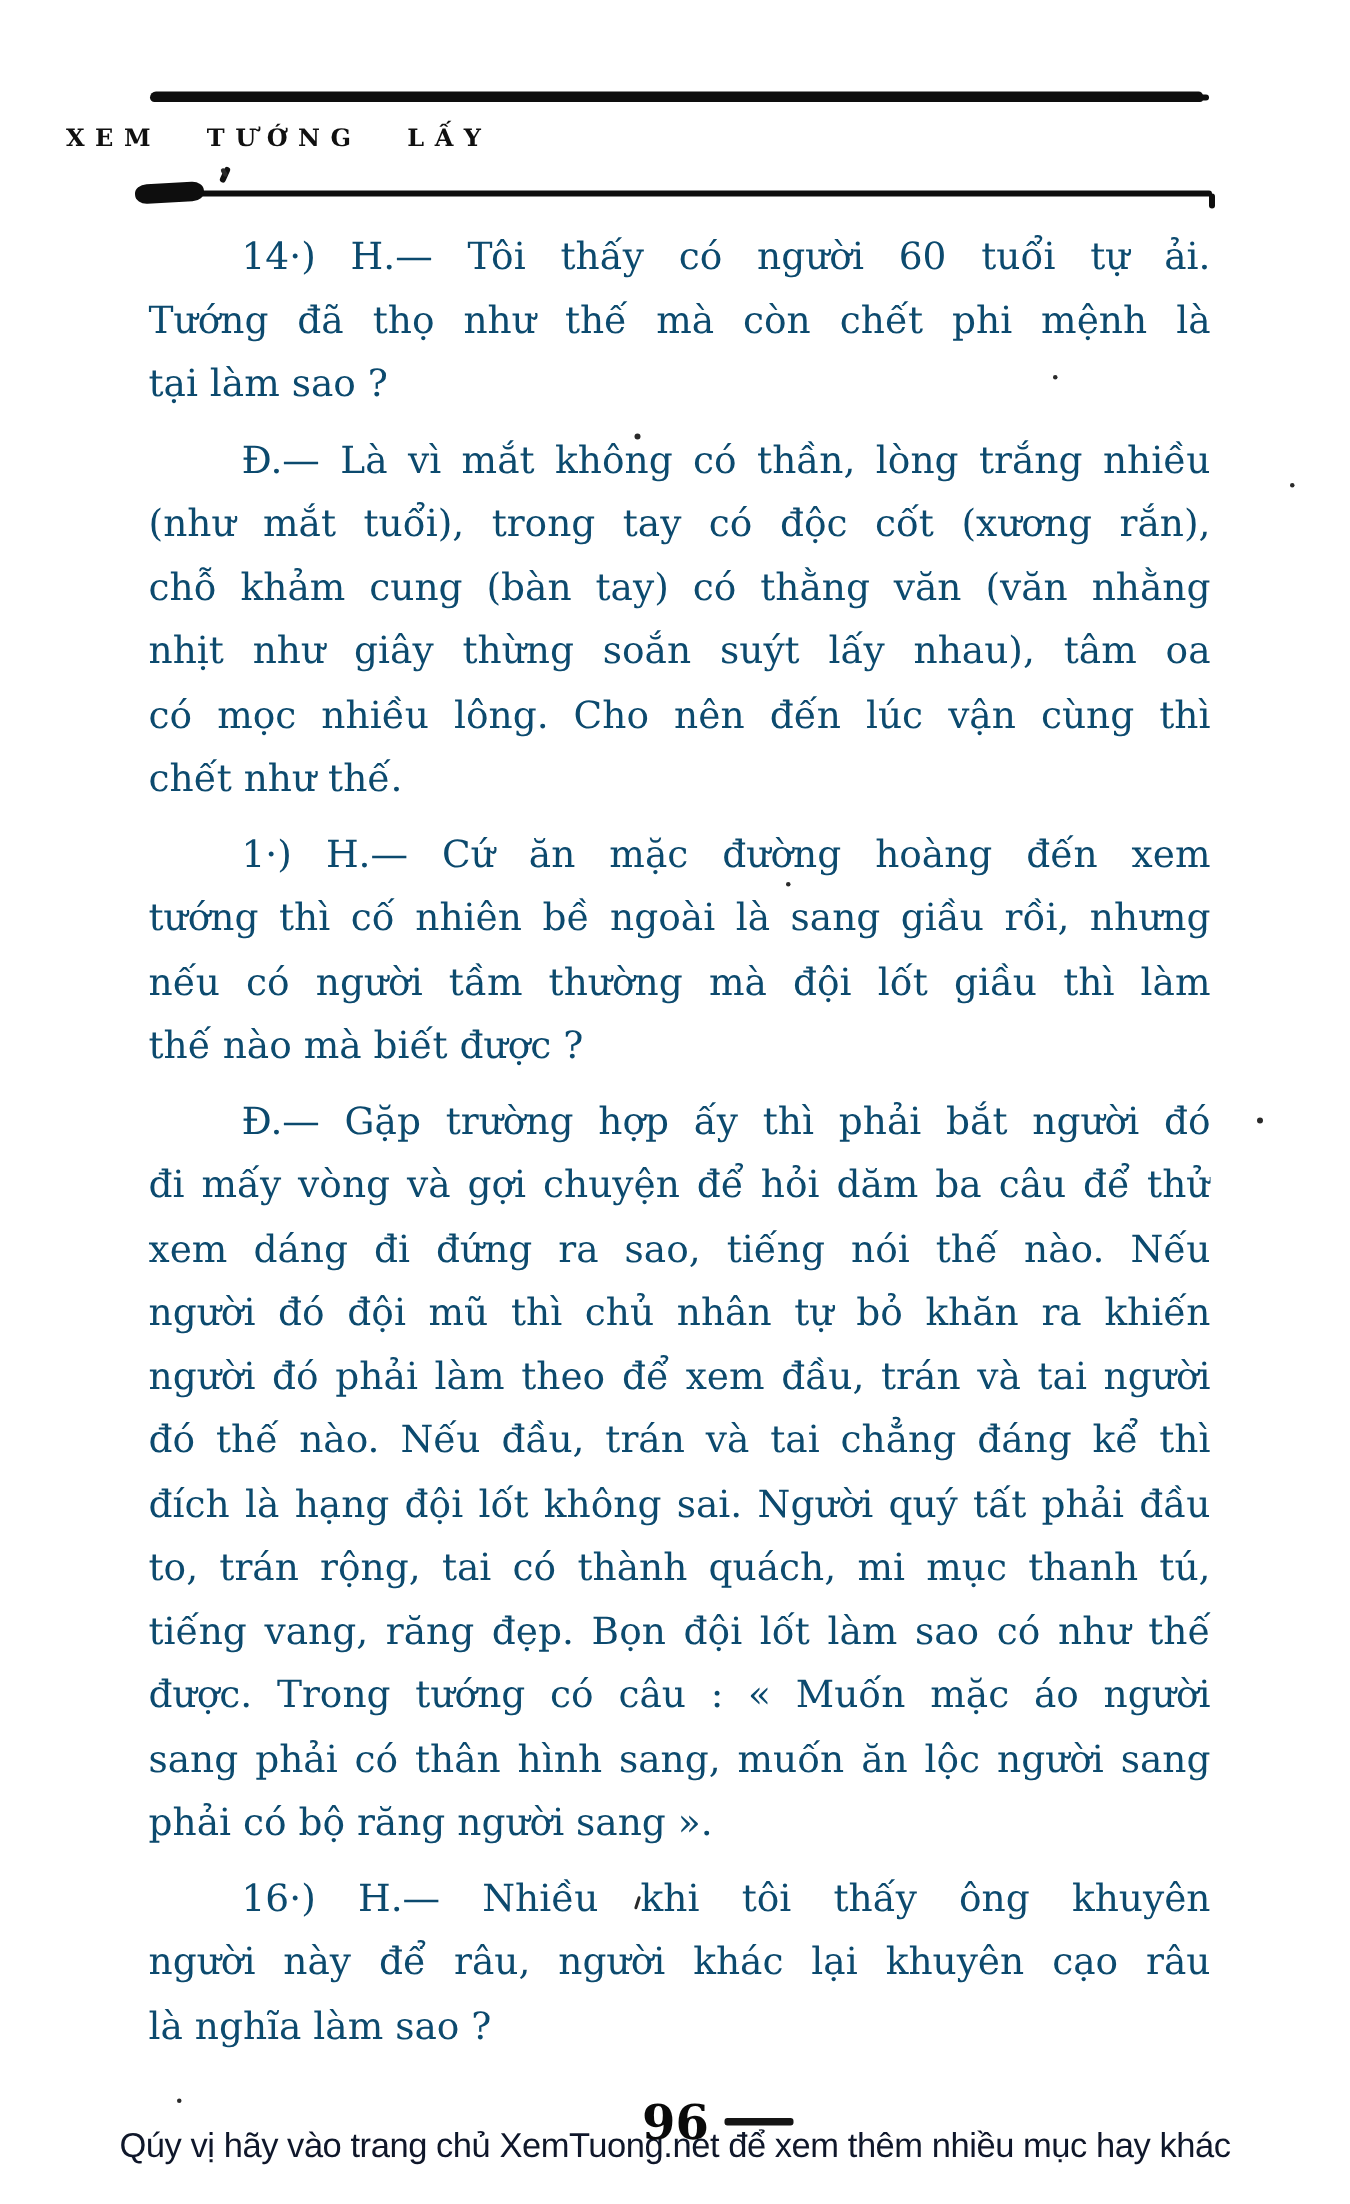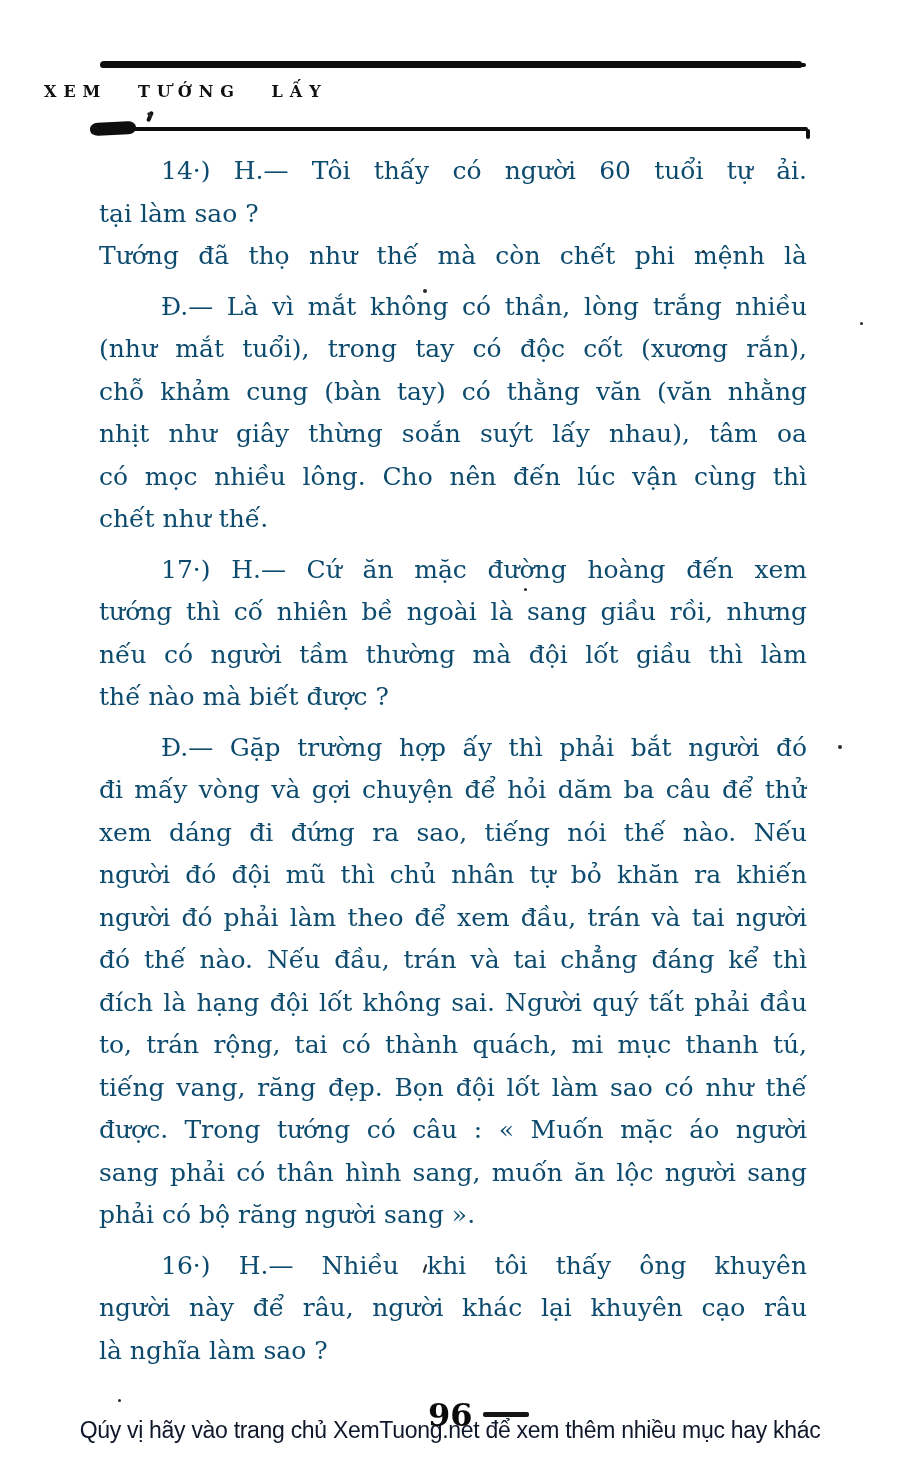--- a/index.html
+++ b/index.html
@@ -107,33 +107,33 @@
   <div class="rule-2">
     <span class="blob"></span>
     <span class="tick"></span>
     <span class="hook"></span>
   </div>
 
 
   <div class="bodytext" id="body-container">
       <div class="para">
         <div class="line first">14·) H.— Tôi thấy có người 60 tuổi tự ải.</div>
+        <div class="line">Tướng đã thọ như thế mà còn chết phi mệnh là</div>
         <div class="line last">tại làm sao ?</div>
-        <div class="line">Tướng đã thọ như thế mà còn chết phi mệnh là</div>
       </div>
       <div class="para">
         <div class="line first">Đ.— Là vì mắt không có thần, lòng trắng nhiều</div>
         <div class="line">(như mắt tuổi), trong tay có độc cốt (xương rắn),</div>
         <div class="line">chỗ khảm cung (bàn tay) có thằng văn (văn nhằng</div>
         <div class="line">nhịt như giây thừng soắn suýt lấy nhau), tâm oa</div>
         <div class="line">có mọc nhiều lông. Cho nên đến lúc vận cùng thì</div>
         <div class="line last">chết như thế.</div>
       </div>
       <div class="para">
-        <div class="line first">17·) H.— Cứ ăn mặc đường hoàng đến xem</div>
+        <div class="line first">1·) H.— Cứ ăn mặc đường hoàng đến xem</div>
         <div class="line">tướng thì cố nhiên bề ngoài là sang giầu rồi, nhưng</div>
         <div class="line">nếu có người tầm thường mà đội lốt giầu thì làm</div>
         <div class="line last">thế nào mà biết được ?</div>
       </div>
       <div class="para">
         <div class="line first">Đ.— Gặp trường hợp ấy thì phải bắt người đó</div>
         <div class="line">đi mấy vòng và gợi chuyện để hỏi dăm ba câu để thử</div>
         <div class="line">xem dáng đi đứng ra sao, tiếng nói thế nào. Nếu</div>
         <div class="line">người đó đội mũ thì chủ nhân tự bỏ khăn ra khiến</div>
         <div class="line">người đó phải làm theo để xem đầu, trán và tai người</div>

